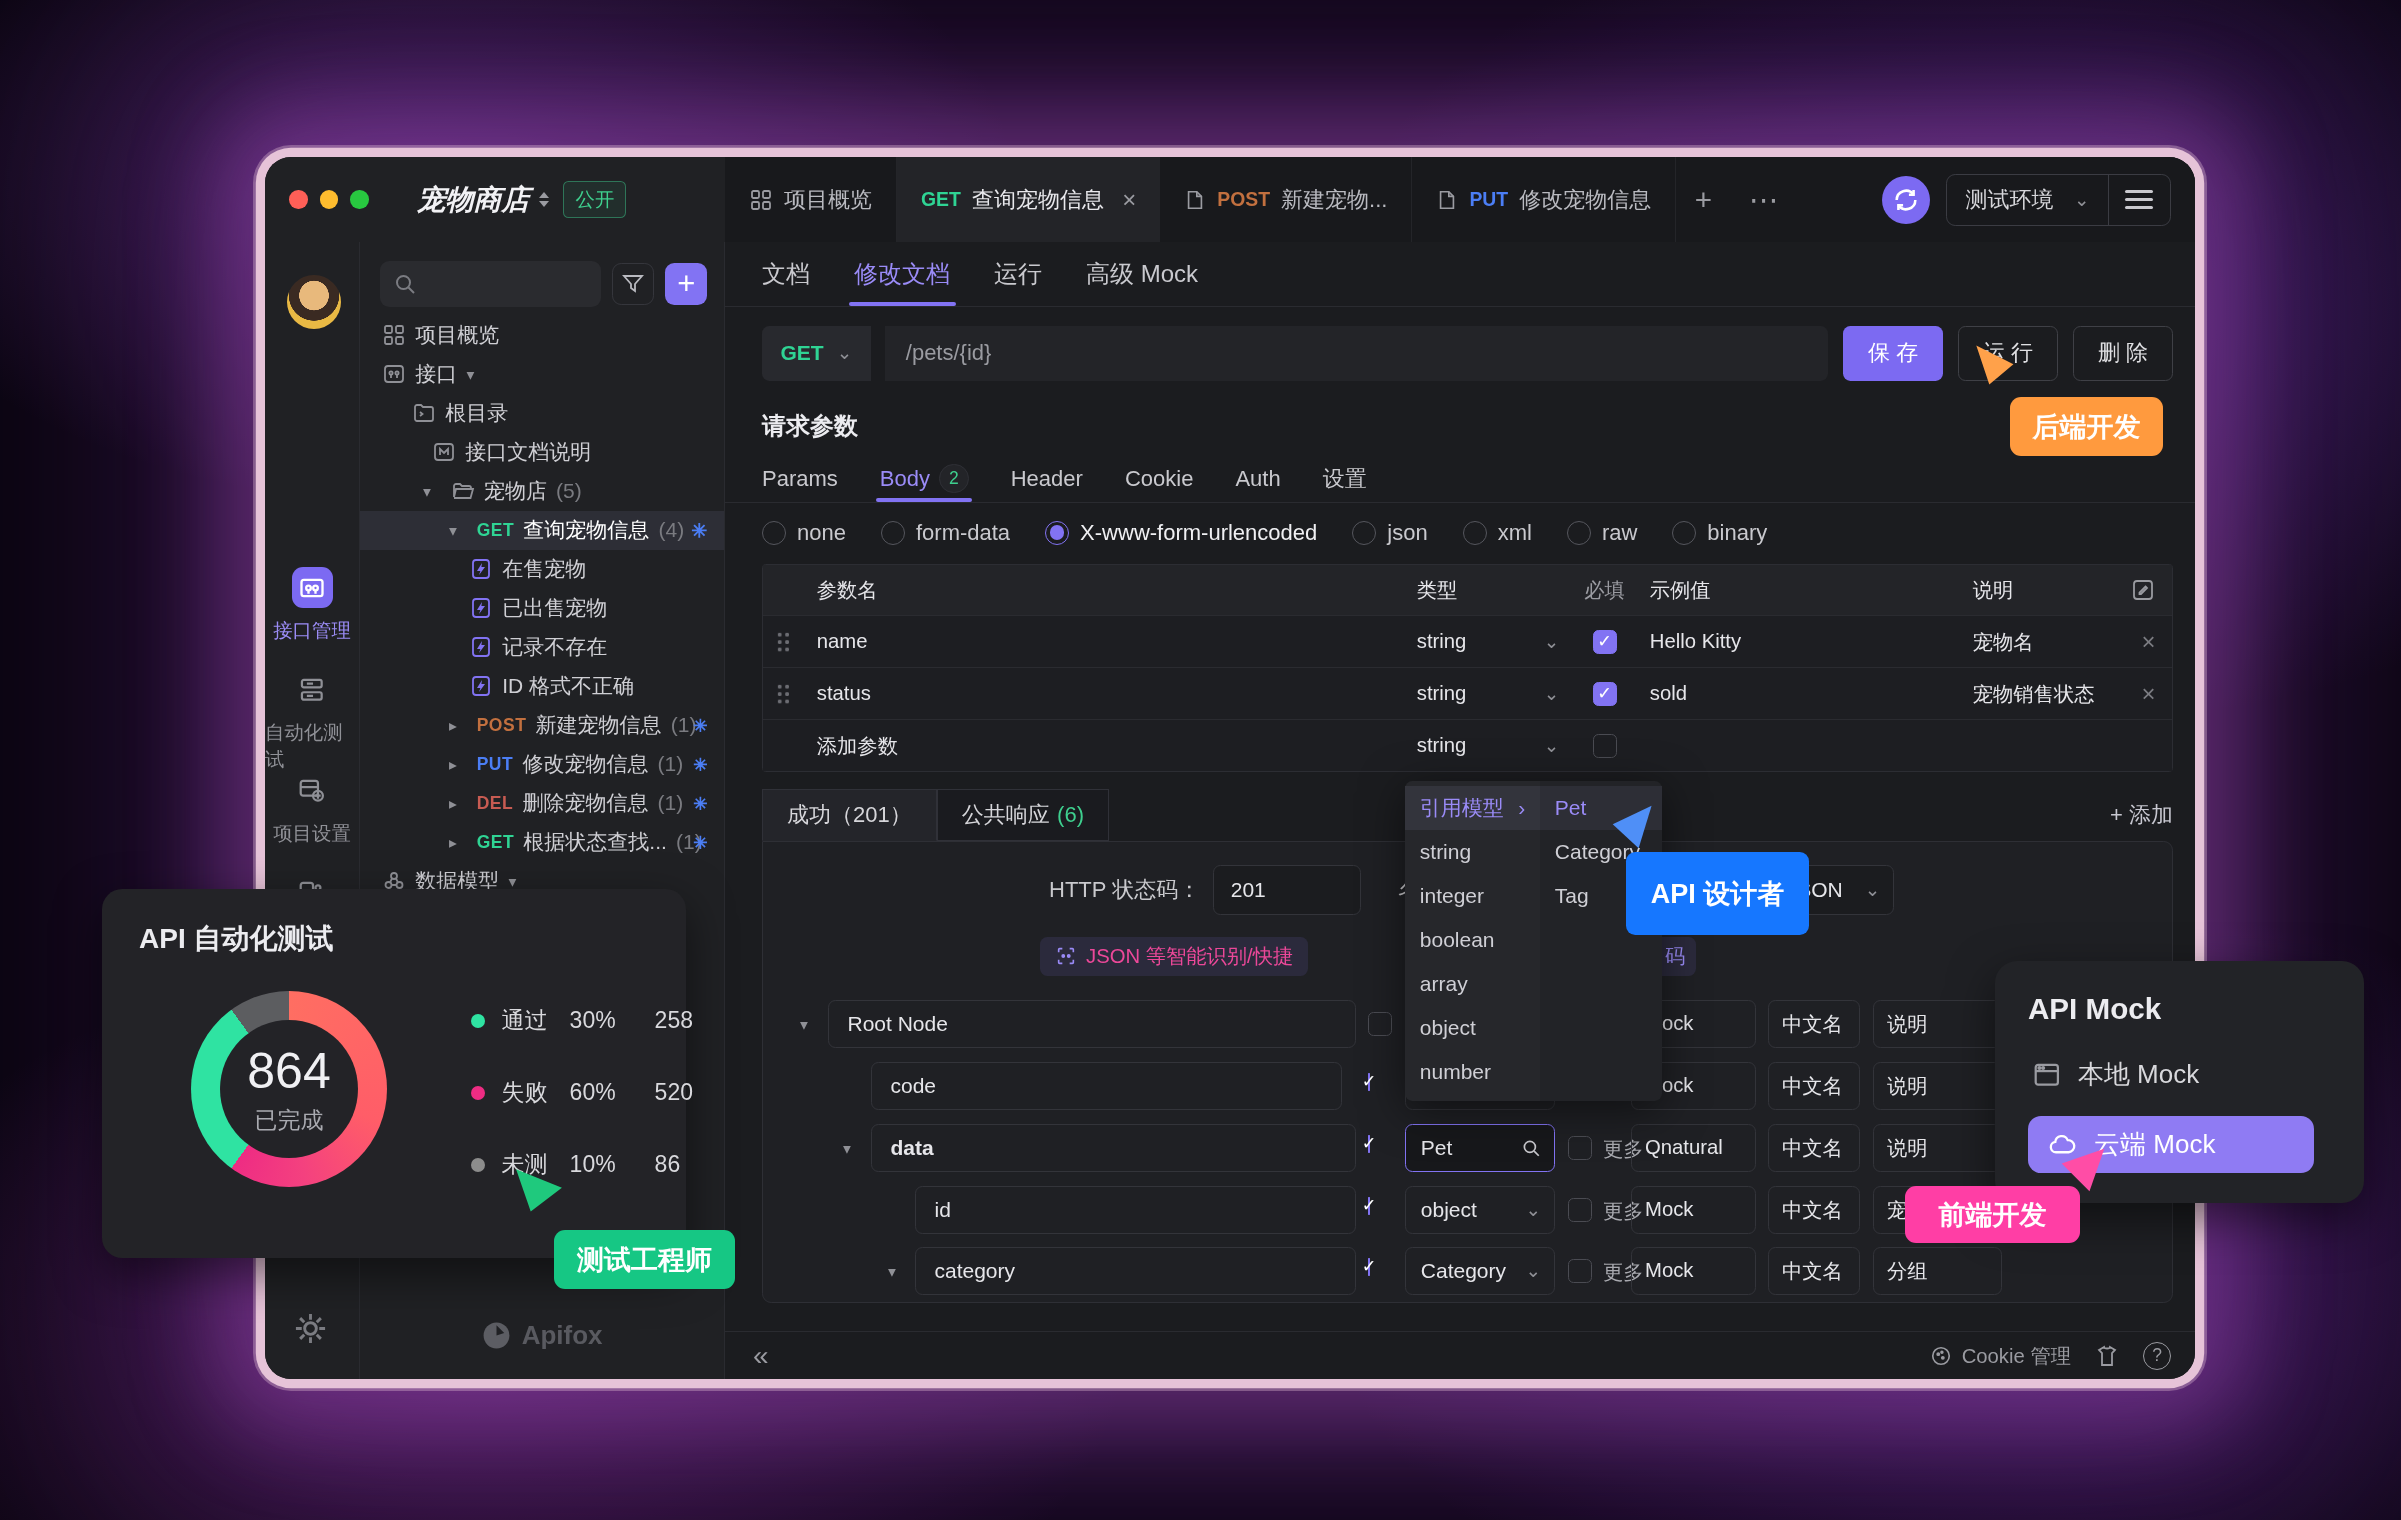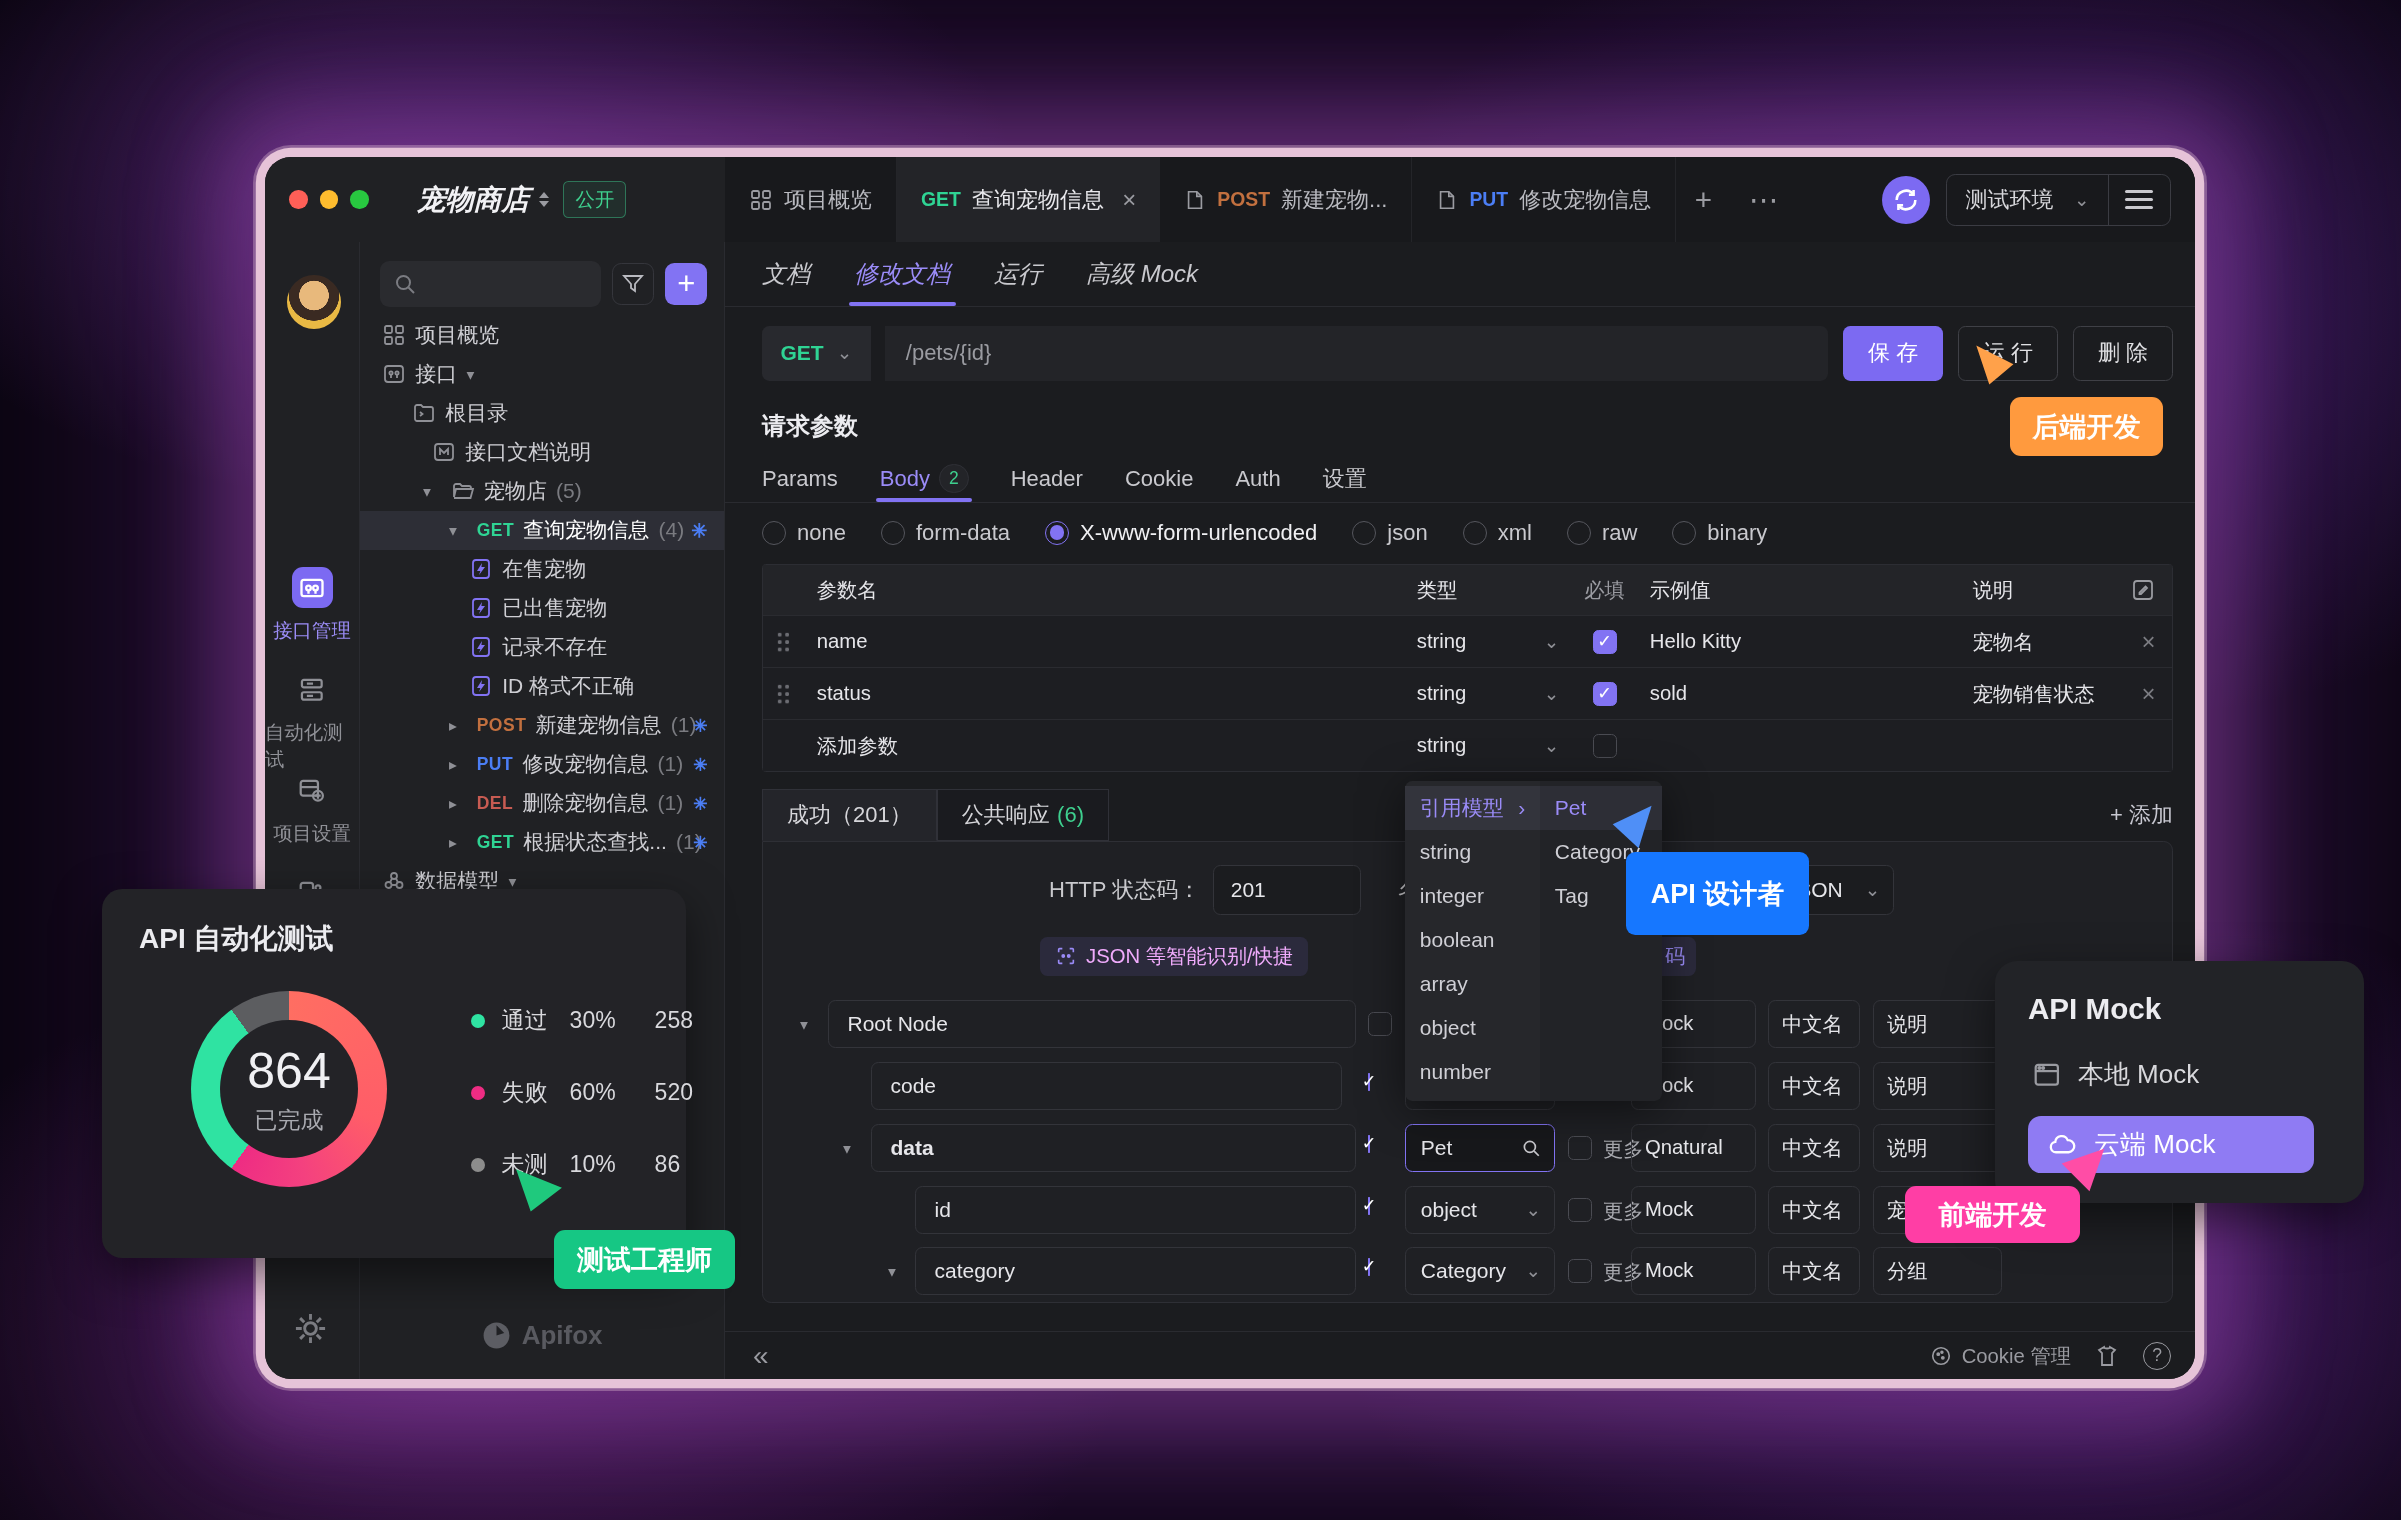--- a/index.html
+++ b/index.html
@@ -71,21 +71,21 @@
   .trow .ticon { color:#8f9096; flex:none; display:flex; }
   .trow .tmethod { font-weight:700; font-size:17.5px; letter-spacing:0.5px; }
   .trow .tcount { color:#7a7b80; }
   .trow .tstar { position:absolute; right:16.6px; display:flex; }
   .trow.sel { background:#2d2e36; }
   .l1{padding-left:52px}.l2{padding-left:72px}.l2b{padding-left:63px}.l3{padding-left:89px}.l4{padding-left:109px}
   .m-get{color:#2fd494}.m-post{color:#c2703f}.m-put{color:#4b7ef5}.m-del{color:#c75b52}
   .tree-logo { margin-top:auto; display:flex; align-items:flex-start; justify-content:center; gap:9.2px; padding:24px 0 28px; color:#595a60; font-size:26px; font-weight:700; }
   
   .main { flex:1; background:#1b1c1f; display:flex; flex-direction:column; min-width:0; position:relative; }
-  .doctabs { height:65px; display:flex; align-items:center; gap:44px; padding-left:37px; border-bottom:0.9px solid #2a2b30; flex:none;font-style:italic; }
+  .doctabs { height:65px; display:flex; align-items:center; gap:44px; padding-left:37px; border-bottom:0.9px solid #2a2b30; flex:none; }
   .dtab { font-size:24px; color:#c9c9ce; position:relative; height:100%; display:flex; align-items:center; }
   .dtab.active { color:#9a8bf7; }
   .dtab.active::after { content:""; position:absolute; left:-5.5px; right:-5.5px; bottom:0; height:3.7px; background:#8273f3; border-radius:2.8px; }
   .urlrow { display:flex; align-items:center; gap:14.8px; margin:18.5px 22px 0 37px; }
   .method-sel { height:55px; display:flex; align-items:center; gap:13px; background:#28292e; border-radius:7.4px 0 0 7.4px; padding:0 18.5px; flex:none; }
   .method-sel .mtd { font-weight:700; font-size:21px; }
   .url-in { flex:1; height:55px; background:#232428; border-radius:0 7.4px 7.4px 0; display:flex; align-items:center; padding-left:20.3px; font-size:22px; color:#9a9ba1; }
   .btn { height:55px; min-width:100px; padding:0 24px; border-radius:7.4px; display:flex; align-items:center; justify-content:center; font-size:22px; flex:none; }
   .btn.primary { background:#7c6af2; color:#fff; }
   .btn.ghost { border:0.9px solid #3f4046; color:#e0e0e3; }
@@ -124,21 +124,21 @@
   .resp-tab.active { background:#24252a; border-bottom-color:#24252a; }
   .resp-add { margin-left:auto; font-size:22px; color:#c7c7d0; padding-bottom:11px; }
   .grncnt { color:#3ecf8e; }
   .resp-panel { position:relative; margin:0 22px 0 37px; height:462px; border:0.9px solid #2e2f35; border-radius:0 9.2px 9.2px 9.2px; background:#1f2024; }
   .meta { position:absolute; left:286px; top:23px; display:flex; align-items:center; gap:13px; font-size:22px; color:#c9c9cd; }
   .in { height:50px; border:0.9px solid #33343a; border-radius:7.4px; background:#1b1c1f; display:flex; align-items:center; padding-left:16.6px; color:#e6e6ea; font-size:21px; }
   .meta .st { width:148px; }
   .meta .nm { width:189px; margin-right:11px; }
   .meta .fmt { width:125px; justify-content:space-between; padding-right:13px; }
   .gapl { margin-left:24px; }
-  .smart-badge { position:absolute; left:277px; top:95px; height:39px; display:flex; align-items:center; gap:9.2px; padding:0 14.8px; background:rgba(130,115,240,.12); border-radius:7.4px; color:#f0abfc; font-size:20.3px; overflow:hidden; white-space:nowrap; max-width:397px; }
+  .smart-badge { position:absolute; left:277px; top:95px; height:39px; display:flex; align-items:center; gap:9.2px; padding:0 14.8px; background:rgba(130,115,240,.12); border-radius:7.4px; color:#ec4899; font-size:20.3px; overflow:hidden; white-space:nowrap; max-width:397px; }
   .smart-chip { position:absolute; left:891px; top:95px; height:39px; display:flex; align-items:center; padding:0 11px; background:rgba(130,115,240,.12); border-radius:7.4px; color:#9a8bf7; font-size:20.3px; }
   .srow { position:absolute; height:48px; }
   .srow .caret { position:absolute; top:14.8px; color:#8f9096; font-size:15.7px; }
   .sname { position:absolute; top:0; height:48px; border:0.9px solid #33343a; border-radius:7.4px; background:transparent; display:flex; align-items:center; padding-left:18.5px; color:#e6e6ea; font-size:21px; }
   .scb { position:absolute; left:605px; top:12px; }
   .stype { position:absolute; left:642px; top:0; width:150px; height:48px; border:0.9px solid #33343a; border-radius:7.4px; display:flex; align-items:center; justify-content:space-between; padding:0 13px 0 14.8px; color:#e6e6ea; font-size:21px; background:#1f2024; }
   .stype.focus { border-color:#8273f3; background:#17181b; }
   .scb2 { position:absolute; left:805px; top:12px; }
   .smore { position:absolute; left:840px; top:11px; color:#a9aab0; font-size:20.3px; }
   .smock { position:absolute; left:868px; top:0; width:125px; }

